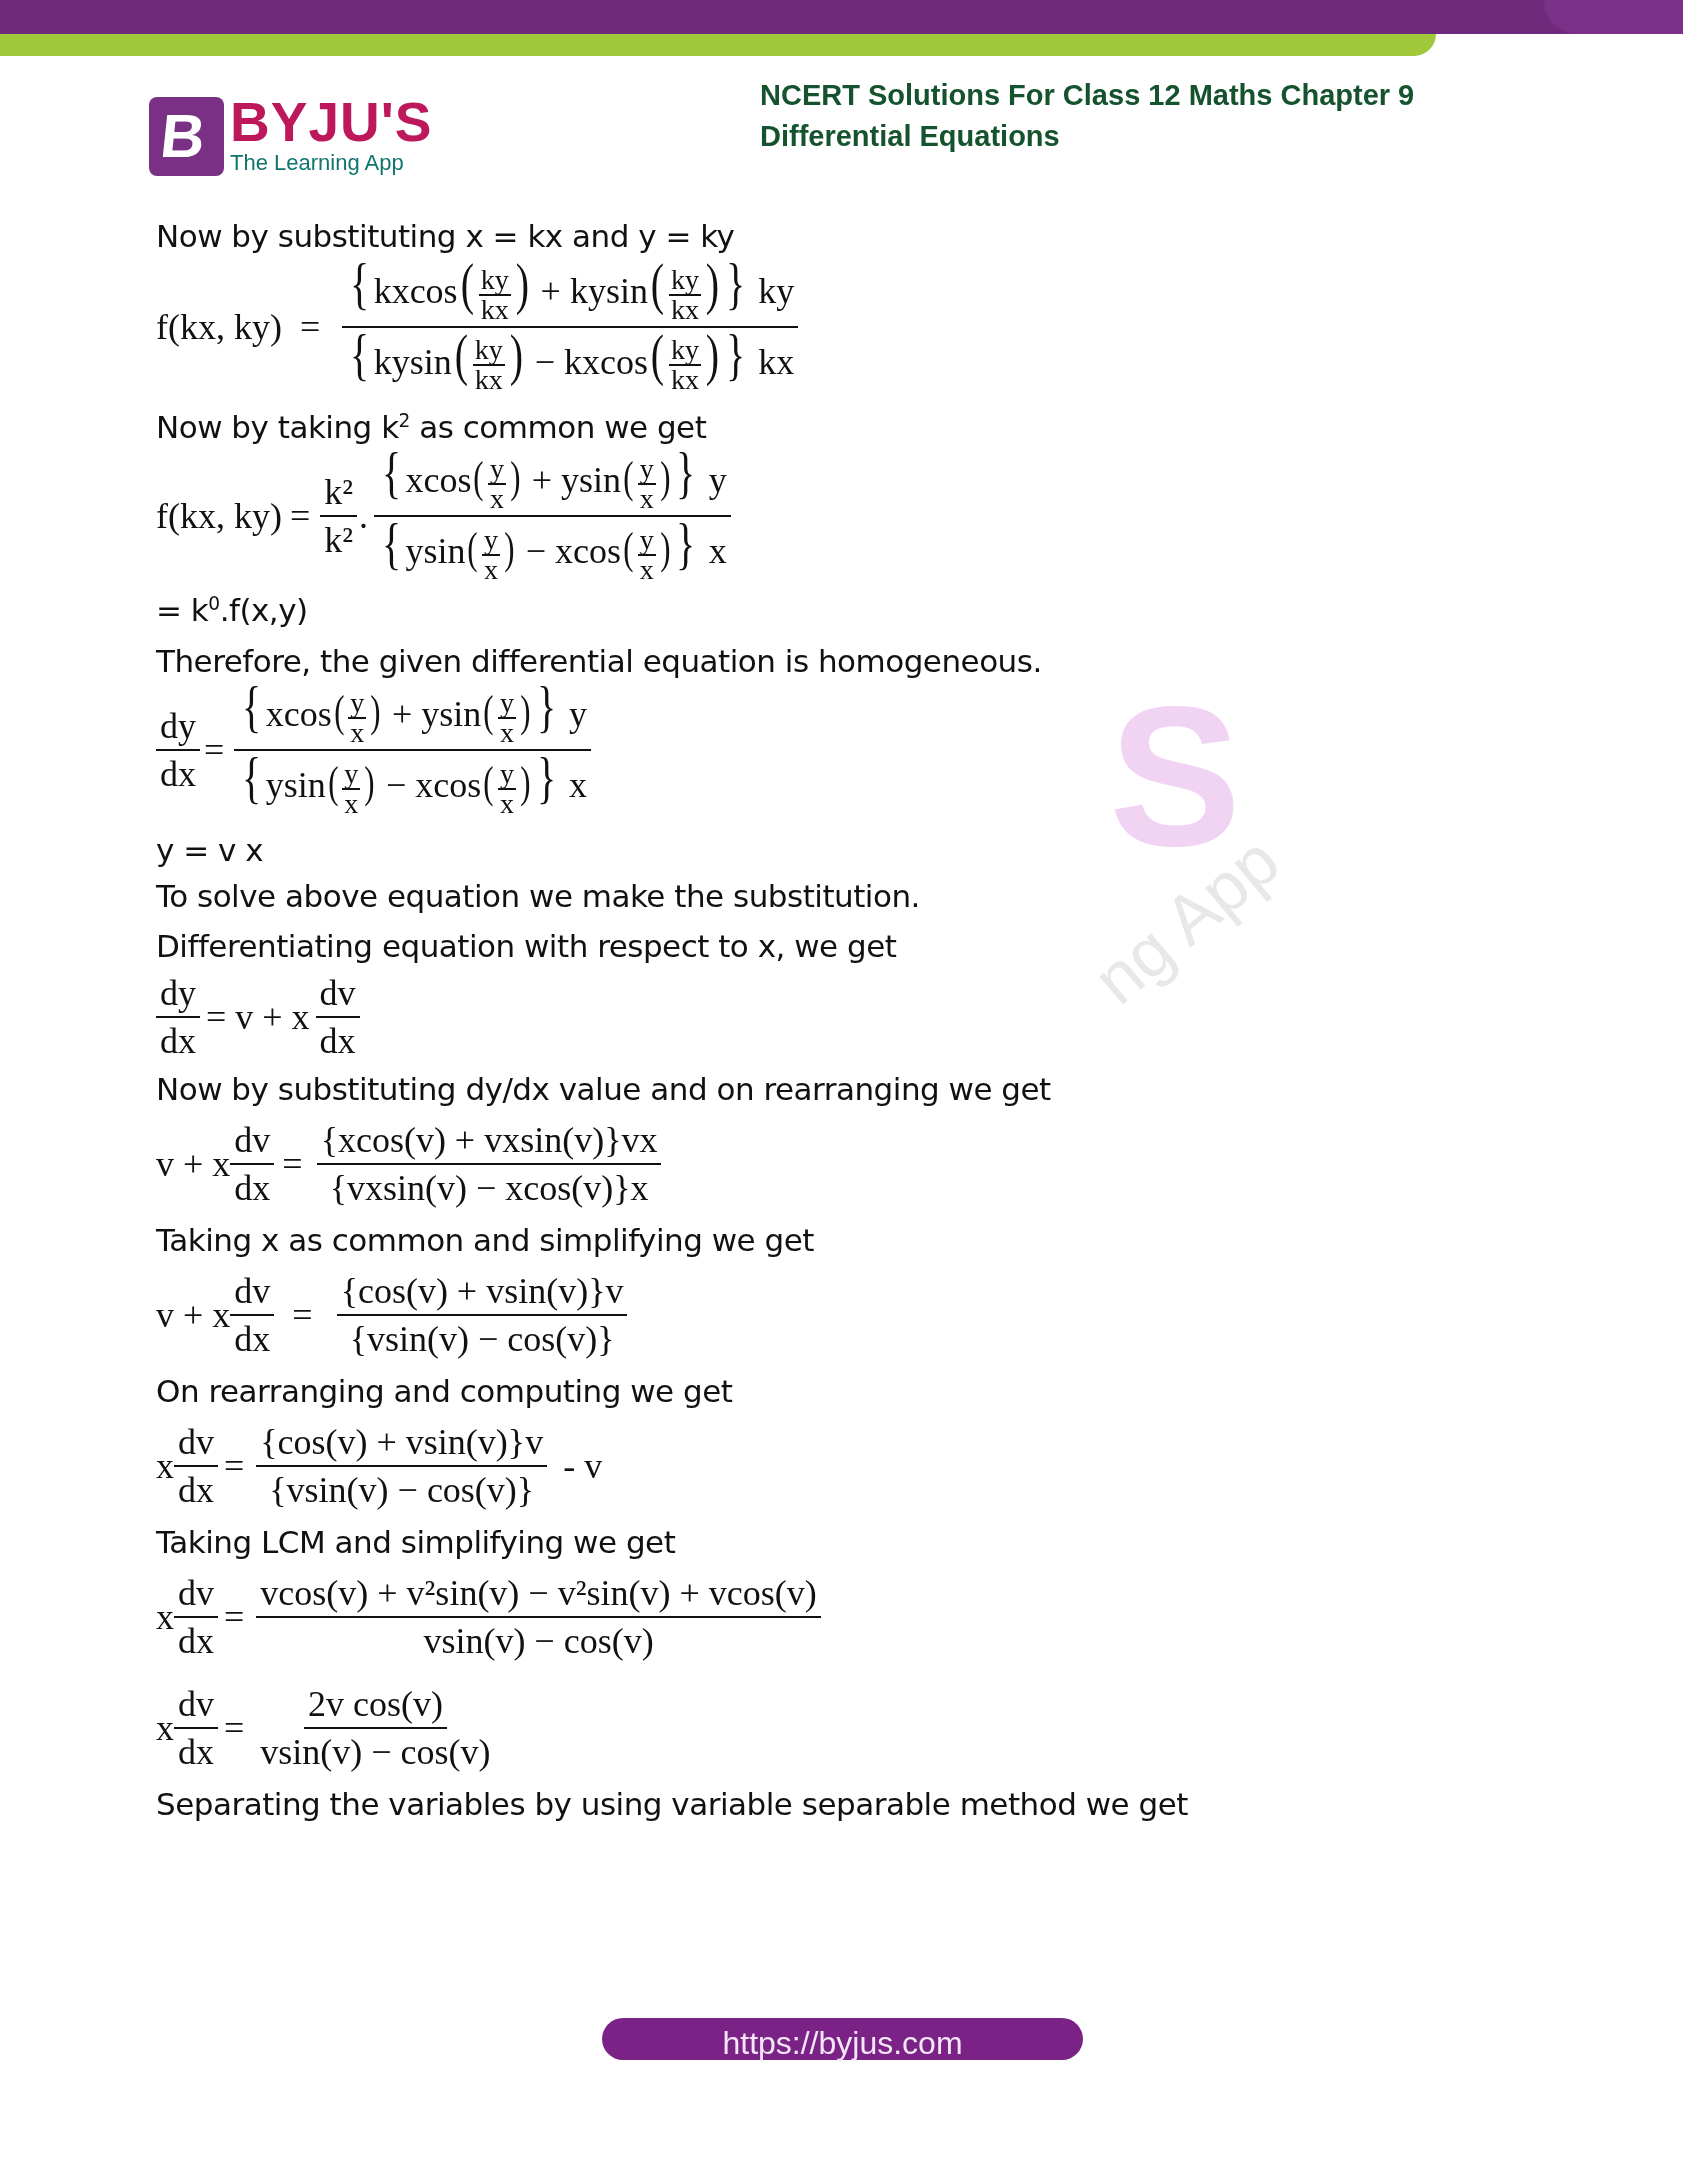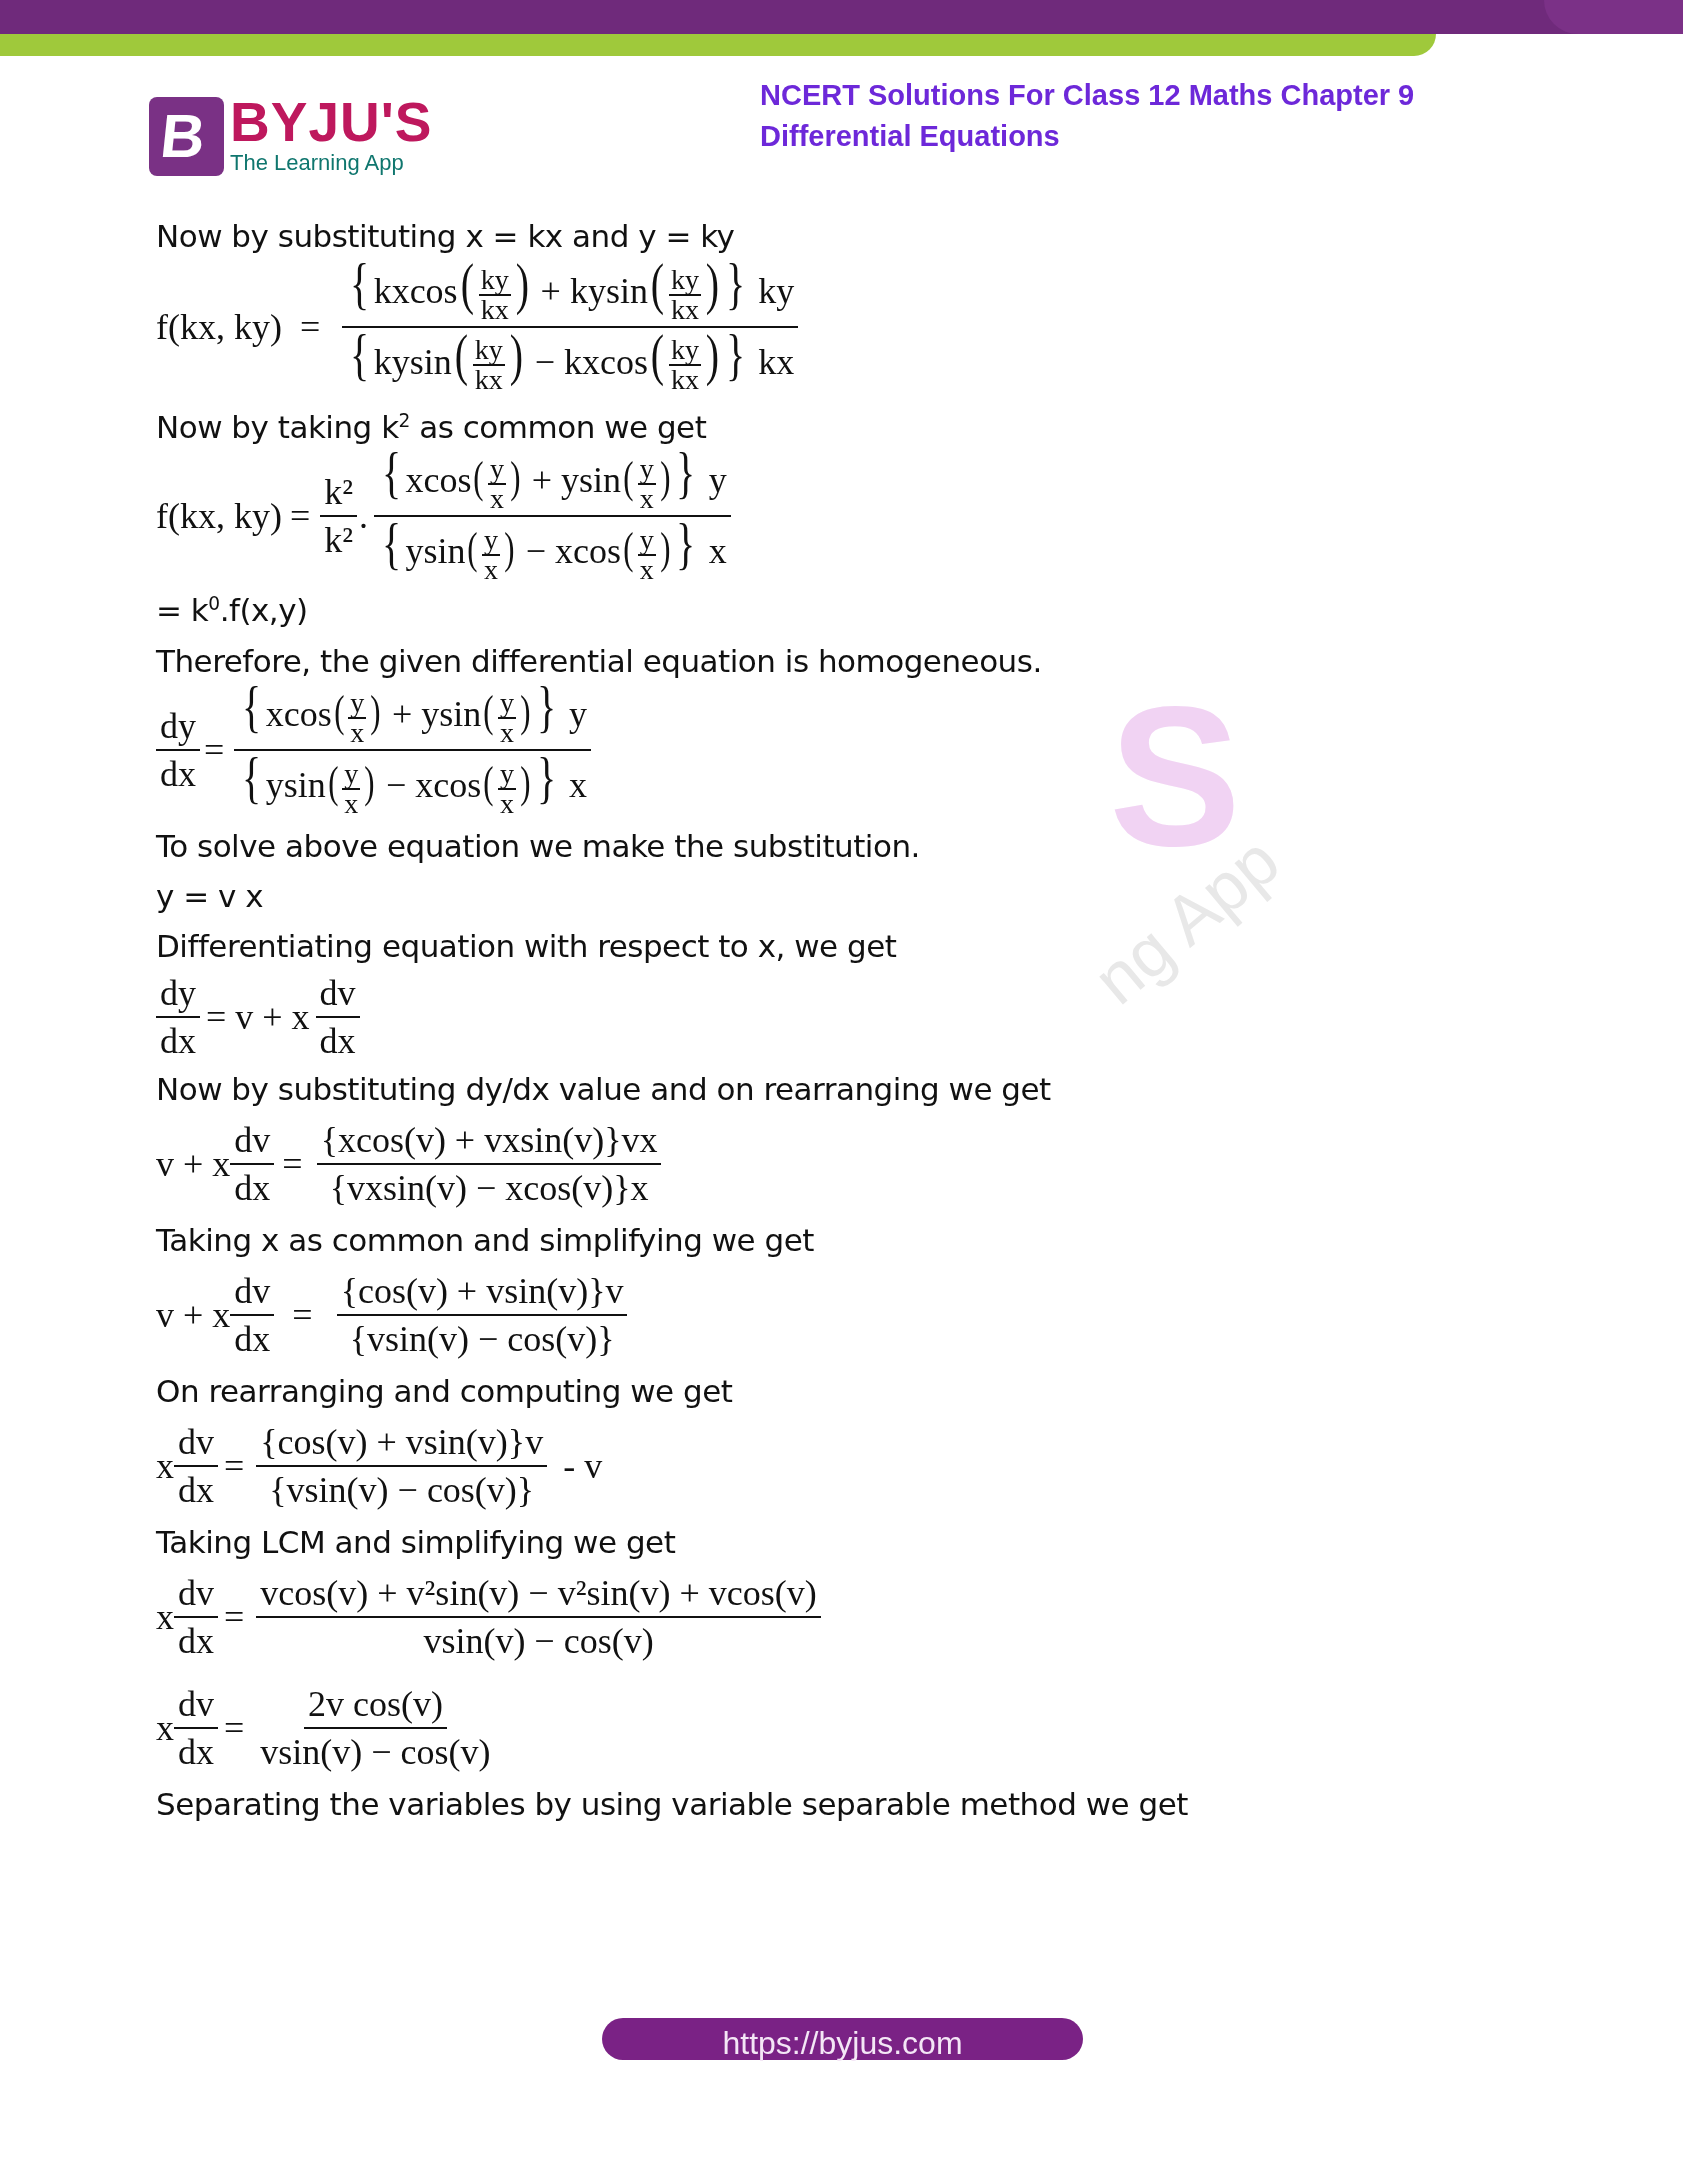--- a/index.html
+++ b/index.html
@@ -7,21 +7,21 @@
   .band-purple { position:absolute; left:0; top:0; width:1683px; height:34px; background:#6f2a7b; border-bottom-right-radius:59px; }
   .band-green { position:absolute; left:0; top:34px; width:1436px; height:22px; background:#9fc93b; border-bottom-right-radius:54px; z-index:0; }
   .band-purple { z-index:1; }
   .band-swoosh { position:absolute; left:1544px; top:0; width:139px; height:34px; background:#7b3187; border-bottom-left-radius:79px; z-index:2; }
   .logo { position:absolute; left:149px; top:97px; display:flex; align-items:flex-start; }
   .logo-mark { width:75px; height:79px; background:#7a3185; border-radius:8px; position:relative; }
   .logo-mark span { position:absolute; left:12px; top:4px; color:#fff; font-weight:bold; font-size:61px; font-family:"Liberation Sans", sans-serif; transform:skewX(-6deg); }
   .logo-text { margin-left:6px; }
   .logo-name { font-size:55px; font-weight:bold; color:#be185d; line-height:51px; letter-spacing:1px; }
   .logo-tag { font-size:22px; color:#0f766e; line-height:26px; margin-top:2px; }
-  .header-title { position:absolute; left:760px; top:75px; font-size:29px; font-weight:bold; line-height:41px; color:#6d28d9; font-family:"Liberation Sans", sans-serif; }
+  .header-title { position:absolute; left:760px; top:75px; font-size:29px; font-weight:bold; line-height:41px; color:#14532d; font-family:"Liberation Sans", sans-serif; }
   .content { position:absolute; left:156px; top:216px; width:1287px; }
   .txt { font-family:"DejaVu Sans", sans-serif; font-size:31px; line-height:40px; letter-spacing:-0.5px; margin:0; }
   .math { font-family:"Liberation Serif", serif; font-size:36px; display:flex; align-items:center; white-space:nowrap; }
   .frac { display:inline-flex; flex-direction:column; align-items:center; vertical-align:middle; margin:0 6px; }
   .frac > .num { padding:0 4px 2px; border-bottom:2.5px solid #111; text-align:left; }
   .frac > .den { padding:2px 4px 0; text-align:center; }
   .sfrac { display:inline-flex; flex-direction:column; align-items:center; vertical-align:middle; font-size:28px; line-height:28px; margin:0 2px; }
   .sfrac > .num { border-bottom:2px solid #111; padding:0 2px; }
   .big { font-size:57px; line-height:50px; font-weight:normal; transform:scaleX(0.7); display:inline-block; }
   .mid { font-size:44px; transform:scaleX(0.7); display:inline-block; }
@@ -155,22 +155,22 @@
           </span><span class="mid">)</span>
         <span>− xcos</span><span class="mid">(</span><span class="sfrac">
             <span class="num">y</span>
             <span>x</span>
           </span><span class="mid">)</span><span class="big">}</span>
         <span>x</span>
       </span>
     </span>
   </div>
 
+  <p class="txt" style="margin-top:10px;">y = v x</p>
   <p class="txt" style="margin-top:6px;">To solve above equation we make the substitution.</p>
-  <p class="txt" style="margin-top:10px;">y = v x</p>
   <p class="txt" style="margin-top:10px;">Differentiating equation with respect to x, we get</p>
 
   <div class="math" style="height:103px;">
     <span class="frac" style="margin:0;">
         <span class="num">dy</span>
         <span class="den">dx</span>
       </span>
     <span style="margin:0 6px;">= v + x</span>
     <span class="frac" style="margin:0;">
         <span class="num">dv</span>

